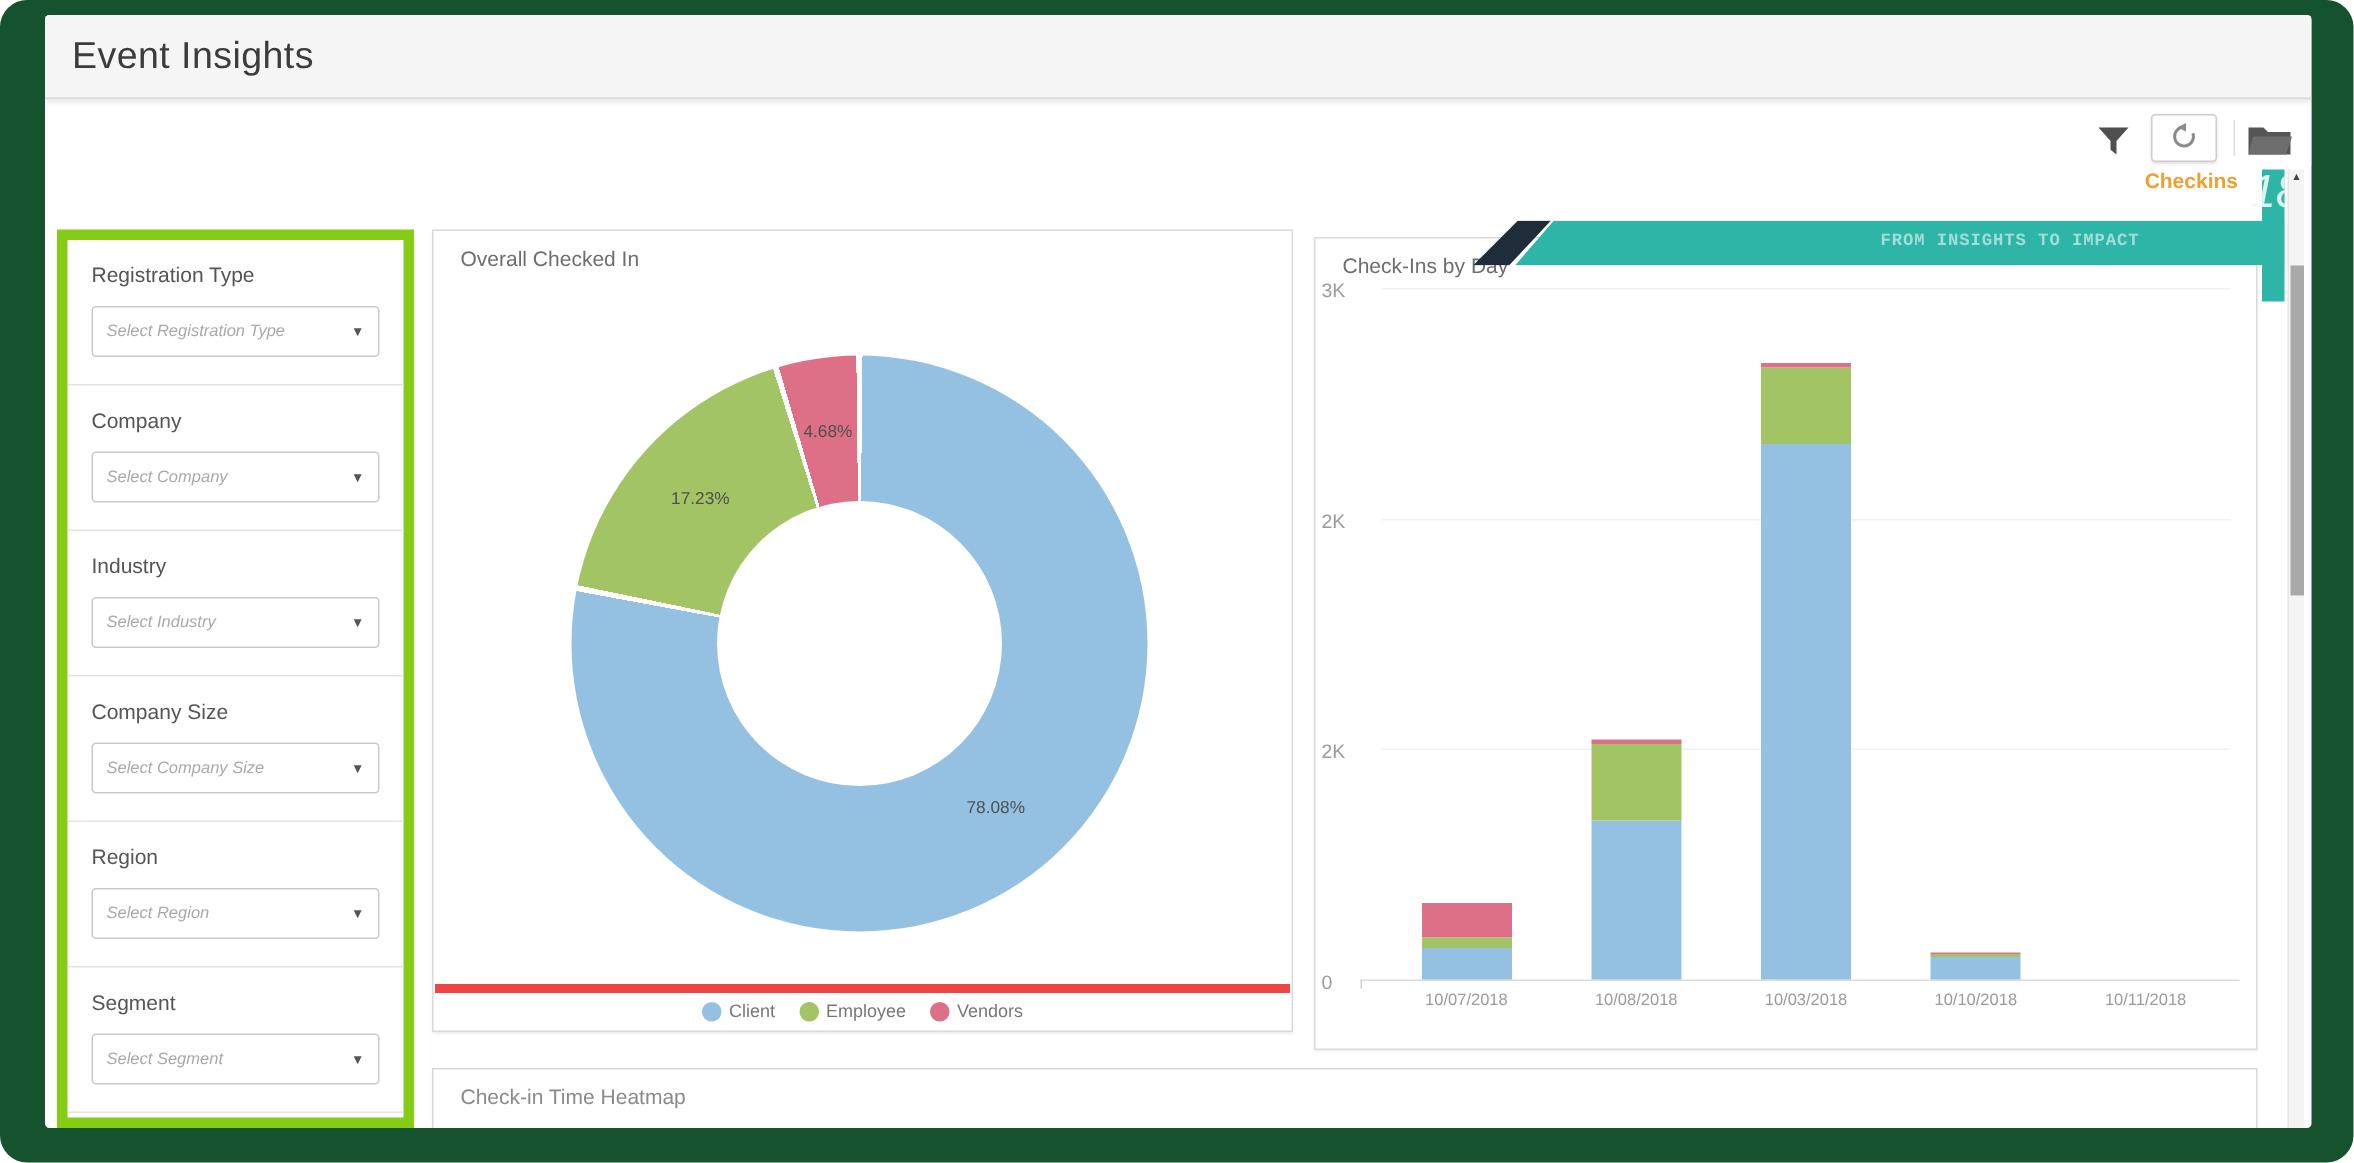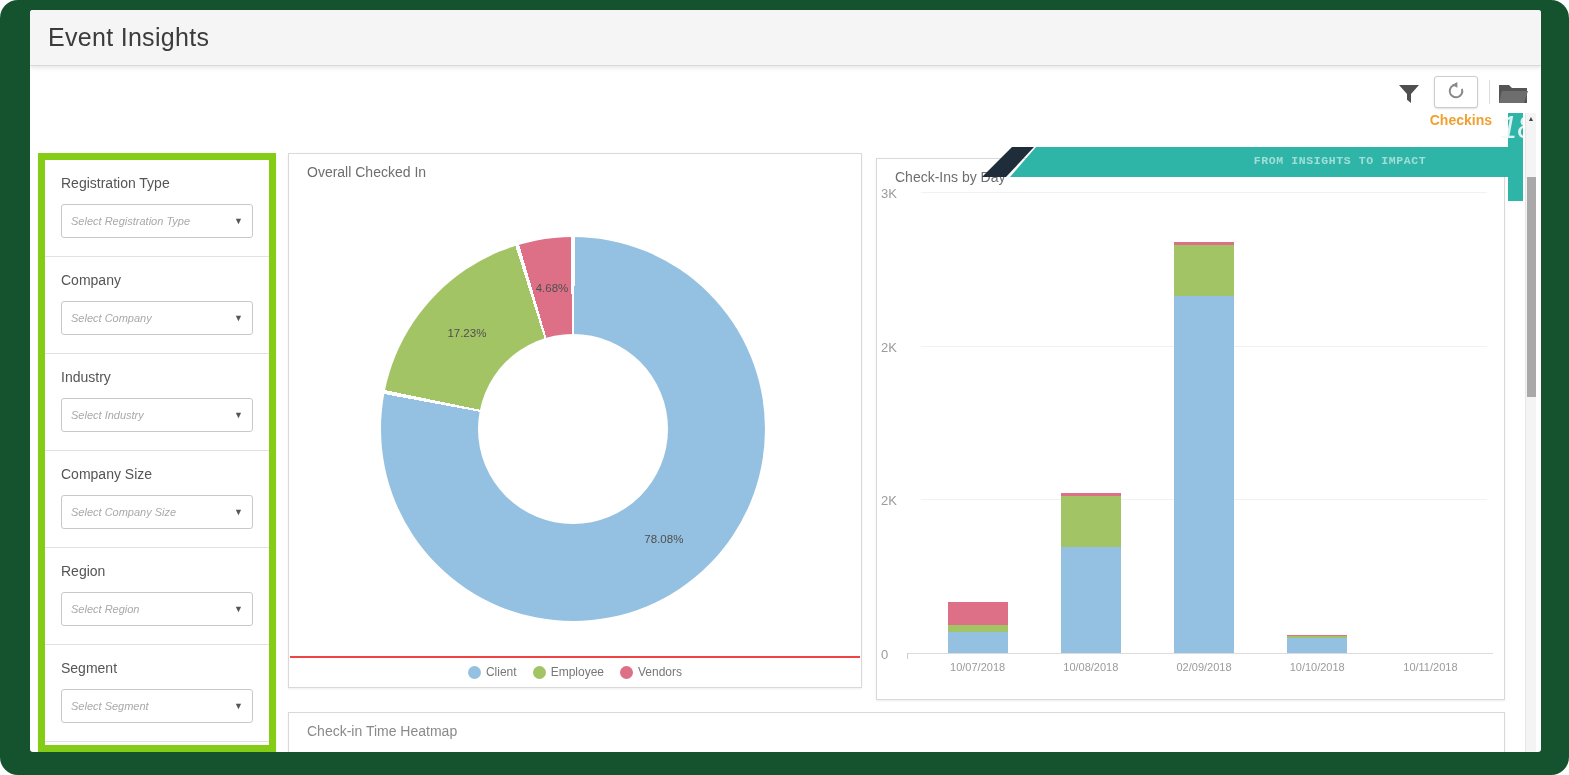--- a/index.html
+++ b/index.html
@@ -45,21 +45,21 @@
   .panel { position:absolute; background:#fff; border:1px solid #d9d9d9; box-shadow:0 1px 2px rgba(0,0,0,.07); z-index:2; }
   .panel-title { position:absolute; left:18px; top:10px; font-size:14px; color:#6e6e6e; }
 
   
   .donut-panel { left:258px; top:143px; width:574px; height:535px; }
   .donut-ctitle { position:absolute; left:0; top:17px; width:100%; text-align:center; font-size:16px; color:#9a9a9a; }
   .donut-cvalue { position:absolute; left:0; top:37px; width:100%; text-align:center; font-size:27px; color:#5f5f5f; }
   .donut { position:absolute; left:92px; top:83px; width:384px; height:384px; border-radius:50%; }
   .donut-hole { position:absolute; left:97px; top:97px; width:190px; height:190px; border-radius:50%; background:#fff; }
   .slice-label { position:absolute; transform:translate(-50%,-50%); font-size:11.5px; color:#4f4f4f; z-index:2; }
-  .legend { position:absolute; left:1px; right:1px; bottom:1px; height:30px; border-top:2px solid #ef4444; display:flex; align-items:center; justify-content:center; gap:16px; background:#fff; }
+  .legend { position:absolute; left:1px; right:1px; bottom:1px; height:30px; border-top:6px solid #ef4444; display:flex; align-items:center; justify-content:center; gap:16px; background:#fff; }
   .legend .litem { display:flex; align-items:center; gap:5px; font-size:12px; color:#777; }
   .legend .dot { width:13px; height:13px; border-radius:50%; }
 
   
   .bar-panel { left:846px; top:148px; width:629px; height:542px; }
   .plot { position:absolute; left:0; top:0; width:100%; height:100%; }
   .gridline { position:absolute; left:44px; width:566px; height:1px; background:#f1f1f1; }
   .gridline.zero { background:#dcdcdc; left:30px; width:586px; }
   .ytick { position:absolute; left:4px; width:34px; text-align:left; font-size:13px; color:#9b9b9b; }
   .xtick { position:absolute; width:100px; text-align:center; font-size:11px; color:#9b9b9b; top:502px; }
@@ -211,21 +211,21 @@
           <div class="bar-seg" style="left: 70.6px; top: 465.572px; height: 7.68333px; background: rgb(163, 196, 100);"></div>
           <div class="bar-seg" style="left: 70.6px; top: 442.522px; height: 23.05px; background: rgb(221, 112, 135);"></div>
           <div class="xtick" style="left: 50.6px;">10/07/2018</div>
           <div class="bar-seg" style="left: 183.8px; top: 387.97px; height: 106.03px; background: rgb(148, 193, 225);"></div>
           <div class="bar-seg" style="left: 183.8px; top: 337.26px; height: 50.71px; background: rgb(163, 196, 100);"></div>
           <div class="bar-seg" style="left: 183.8px; top: 334.187px; height: 3.07333px; background: rgb(221, 112, 135);"></div>
           <div class="xtick" style="left: 163.8px;">10/08/2018</div>
           <div class="bar-seg" style="left: 297px; top: 137.493px; height: 356.507px; background: rgb(148, 193, 225);"></div>
           <div class="bar-seg" style="left: 297px; top: 86.015px; height: 51.4783px; background: rgb(163, 196, 100);"></div>
           <div class="bar-seg" style="left: 297px; top: 82.9417px; height: 3.07333px; background: rgb(221, 112, 135);"></div>
-          <div class="xtick" style="left: 277px;">02/09/2018</div>
+          <div class="xtick" style="left: 277px;">10/03/2018</div>
           <div class="bar-seg" style="left: 410.2px; top: 478.633px; height: 15.3667px; background: rgb(148, 193, 225);"></div>
           <div class="bar-seg" style="left: 410.2px; top: 477.097px; height: 1.53667px; background: rgb(163, 196, 100);"></div>
           <div class="bar-seg" style="left: 410.2px; top: 475.597px; height: 1.5px; background: rgb(221, 112, 135);"></div>
           <div class="xtick" style="left: 390.2px;">10/10/2018</div>
           <div class="xtick" style="left: 503.4px;">10/11/2018</div>
         </div>
     </section>
 
     <section class="panel heatmap-panel">
       <div class="panel-title">Check-in Time Heatmap</div>

